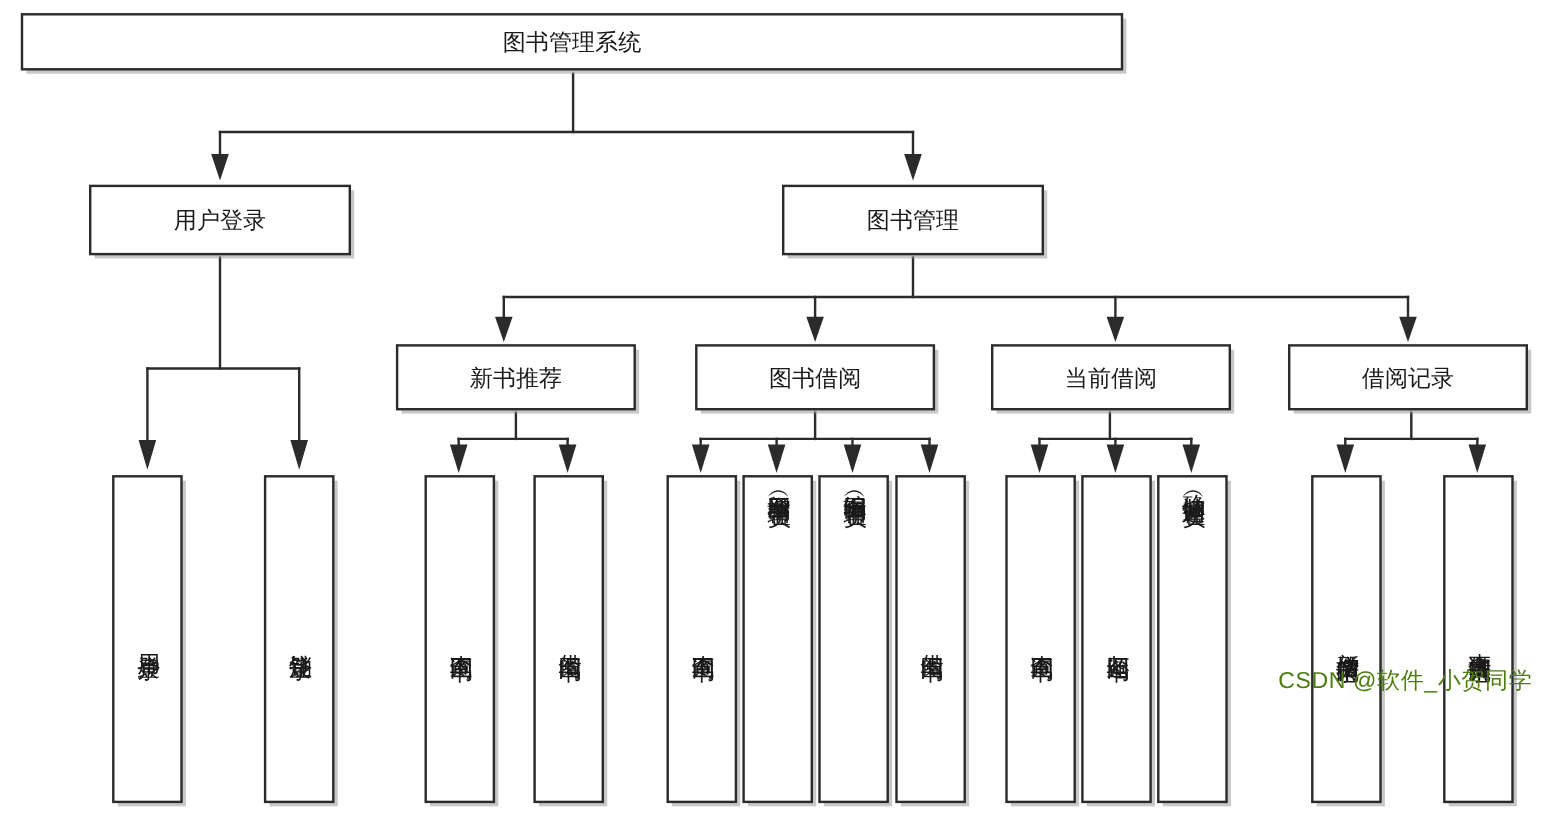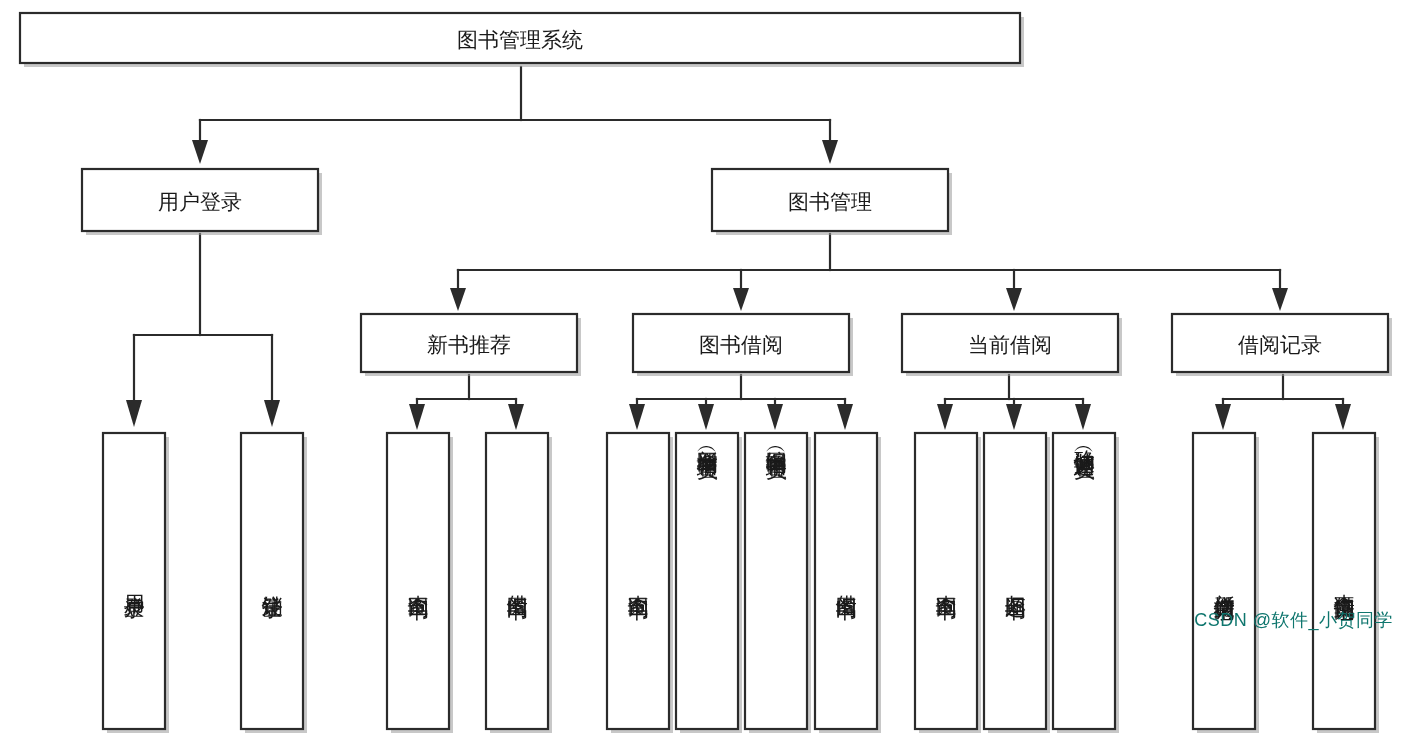--- a/index.html
+++ b/index.html
@@ -77,22 +77,22 @@
     letter-spacing: 1.5px;
     color: #1a1a1a;
     white-space: nowrap;
     text-align: center;
   }
   .watermark {
     position: absolute;
     right: 12px;
     bottom: 6px;
     font-family: "Liberation Sans", sans-serif;
-    font-size: 18px;
-    color: #0f766e;
+    font-size: 21px;
+    color: #4d7c0f;
     letter-spacing: 0.5px;
     white-space: nowrap;
     user-select: none;
   }
 </style>
 </head>
 <body>
 
 <div id="diagram-root">
 

